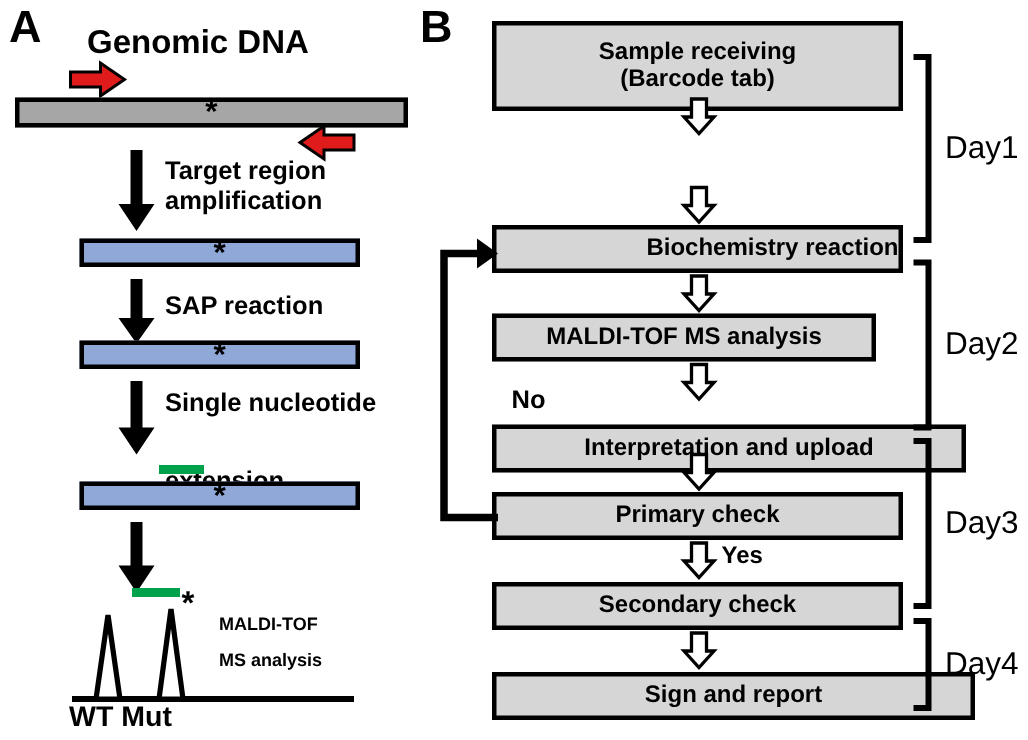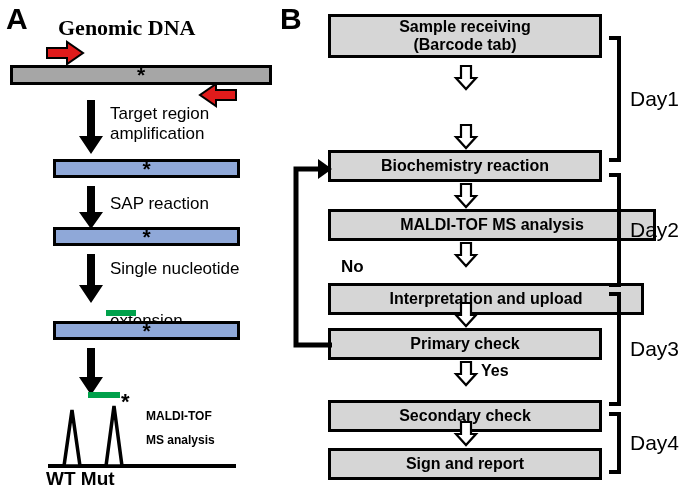--- a/index.html
+++ b/index.html
@@ -30,41 +30,40 @@
     line-height: 30px;
     letter-spacing: -0.5px;
   }
 
   
   .a-title {
     font-weight: bold;
     font-size: 22px;
     line-height: 24px;
     white-space: nowrap;
-    font-family: Liberation Serif, serif;
   }
   .dna-bar {
     box-sizing: border-box;
     border: 3px solid #000;
   }
   .dna-bar .star {
     position: absolute;
     left: 50%;
     top: 50%;
     transform: translate(-50%, -46%);
     font-weight: bold;
     font-size: 21px;
     line-height: 10px;
     font-family: "Liberation Sans", sans-serif;
   }
   .green-line {
     background: #00A14B;
   }
   .step-label {
-    font-weight: normal;
+    font-weight: bold;
     font-size: 17px;
     line-height: 19px;
     white-space: nowrap;
   }
   .ms-label {
     font-weight: bold;
     font-size: 12px;
     line-height: 21px;
     white-space: nowrap;
   }
@@ -180,43 +179,43 @@
     <polygon points="70,8 78,68 62,68" fill="#ffffff" stroke="#000000" stroke-width="3.5"></polygon>
   </svg>
 
   <div class="abs ms-label" style="left:146px; top:406px;">MALDI-TOF</div>
   <div class="abs ms-label" style="left:146px; top:430px;">MS analysis</div>
 
   <div class="abs axis-label" style="left:46px; top:469px;">WT Mut</div>
 
   <div class="abs panel-letter" style="left:280px; top:4px;">B</div>
 
-  <div class="abs flow-box" style="left:328px; top:14px; width:274px; height:44px;">
+  <div class="abs flow-box" style="left:328px; top:14px; width:274px; height:60px;">
     <span class="line">Sample receiving</span>
     <span class="line">(Barcode tab)</span>
   </div>
 
   <svg class="abs" style="left:455px; top:66px;" width="22" height="24">
     <polygon points="6,0 16,0 16,12 21,12 11,23 1,12 6,12" fill="#ffffff" stroke="#000000" stroke-width="2.2"></polygon>
   </svg>
 
 
   <svg class="abs" style="left:455px; top:125px;" width="22" height="24">
     <polygon points="6,0 16,0 16,12 21,12 11,23 1,12 6,12" fill="#ffffff" stroke="#000000" stroke-width="2.2"></polygon>
   </svg>
 
-  <div class="abs flow-box" style="left:328px; top:150px; width:274px; height:32px;">
+  <div class="abs flow-box" style="left:328px; top:150px; width:274px; height:32px;align-items:flex-end;">
     <span class="line">Biochemistry reaction</span>
   </div>
 
   <svg class="abs" style="left:455px; top:184px;" width="22" height="24">
     <polygon points="6,0 16,0 16,12 21,12 11,23 1,12 6,12" fill="#ffffff" stroke="#000000" stroke-width="2.2"></polygon>
   </svg>
 
-  <div class="abs flow-box" style="left:328px; top:209px; width:328px; height:32px;">
+  <div class="abs flow-box" style="left:328px; top:209px; width:256px; height:32px;">
     <span class="line">MALDI-TOF MS analysis</span>
   </div>
 
   <svg class="abs" style="left:455px; top:243px;" width="22" height="24">
     <polygon points="6,0 16,0 16,12 21,12 11,23 1,12 6,12" fill="#ffffff" stroke="#000000" stroke-width="2.2"></polygon>
   </svg>
 
   <div class="abs flow-box" style="left:328px; top:283px; width:316px; height:32px;">
     <span class="line">Interpretation and upload</span>
   </div>
@@ -227,29 +226,29 @@
 
   <div class="abs flow-box" style="left:328px; top:328px; width:274px; height:32px;">
     <span class="line">Primary check</span>
   </div>
 
   <svg class="abs" style="left:455px; top:362px;" width="22" height="24">
     <polygon points="6,0 16,0 16,12 21,12 11,23 1,12 6,12" fill="#ffffff" stroke="#000000" stroke-width="2.2"></polygon>
   </svg>
   <div class="abs yes-label" style="left:481px; top:362px;">Yes</div>
 
-  <div class="abs flow-box" style="left:328px; top:400px; width:274px; height:32px;">
+  <div class="abs flow-box" style="left:328px; top:388px; width:274px; height:32px;">
     <span class="line">Secondary check</span>
   </div>
 
   <svg class="abs" style="left:455px; top:422px;" width="22" height="24">
     <polygon points="6,0 16,0 16,12 21,12 11,23 1,12 6,12" fill="#ffffff" stroke="#000000" stroke-width="2.2"></polygon>
   </svg>
 
-  <div class="abs flow-box" style="left:328px; top:448px; width:274px; height:32px;">
+  <div class="abs flow-box" style="left:328px; top:448px; width:322px; height:32px;">
     <span class="line">Sign and report</span>
   </div>
 
   <svg class="abs" style="left:286px; top:155px;" width="52" height="200">
     <path d="M 46,190 L 10,190 L 10,14 L 34,14" fill="none" stroke="#000000" stroke-width="5" stroke-linejoin="miter"></path>
     <polygon points="32,4 46,14 32,24" fill="#000000"></polygon>
   </svg>
   <div class="abs loop-label" style="left:301px; top:258px;margin-left:40px;">No</div>
 
   <svg class="abs" style="left:608px; top:36px;" width="14" height="126">

